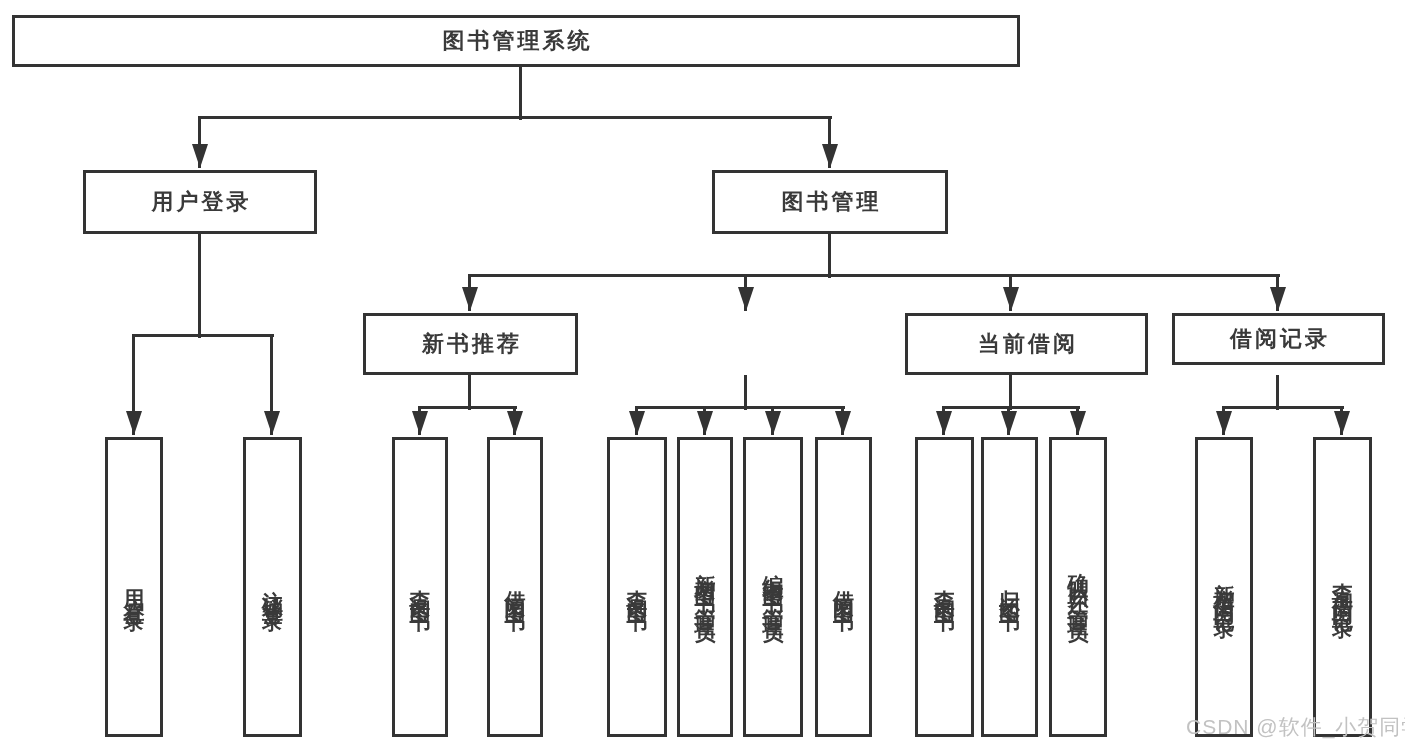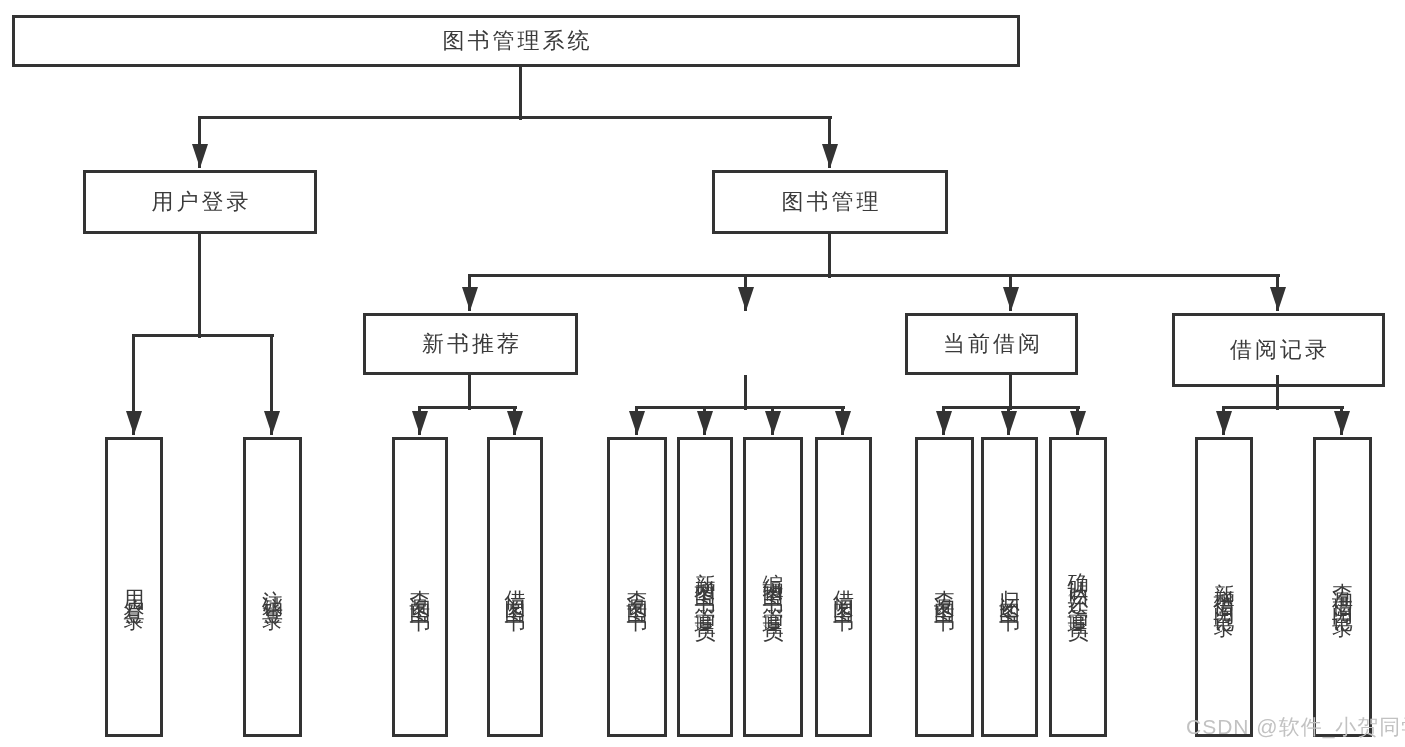--- a/index.html
+++ b/index.html
@@ -23,20 +23,21 @@
     background: var(--bg);
     border: 3px solid var(--line);
     display: flex;
     align-items: center;
     justify-content: center;
     color: var(--text);
   }
   .box .label {
     color: var(--text);
     white-space: nowrap;
+    font-weight: bold;
   }
   .horz .label {
     font-size: 22px;
     letter-spacing: 3px;
     text-indent: 3px;
   }
   .vert .label {
     writing-mode: vertical-rl;
     font-size: 21px;
     letter-spacing: 7px;
@@ -74,24 +75,24 @@
     </div>
     <div class="box horz" style="left: 83px; top: 170px; width: 234px; height: 64px;">
       <span class="label">用户登录</span>
     </div>
     <div class="box horz" style="left: 712px; top: 170px; width: 236px; height: 64px;">
       <span class="label">图书管理</span>
     </div>
     <div class="box horz" style="left: 363px; top: 313px; width: 215px; height: 62px;">
       <span class="label">新书推荐</span>
     </div>
-    <div class="box horz" style="left: 905px; top: 313px; width: 173px; height: 62px;">
+    <div class="box horz" style="left: 905px; top: 313px; width: 243px; height: 62px;">
       <span class="label">当前借阅</span>
     </div>
-    <div class="box horz" style="left: 1172px; top: 313px; width: 213px; height: 74px;">
+    <div class="box horz" style="left: 1172px; top: 313px; width: 213px; height: 52px;">
       <span class="label">借阅记录</span>
     </div>
     <div class="box vert" style="left: 105px; top: 437px; width: 58px; height: 300px;">
       <span class="label">用户登录</span>
     </div>
     <div class="box vert" style="left: 243px; top: 437px; width: 59px; height: 300px;">
       <span class="label">注销登录</span>
     </div>
     <div class="box vert" style="left: 392px; top: 437px; width: 56px; height: 300px;">
       <span class="label">查询图书</span>

